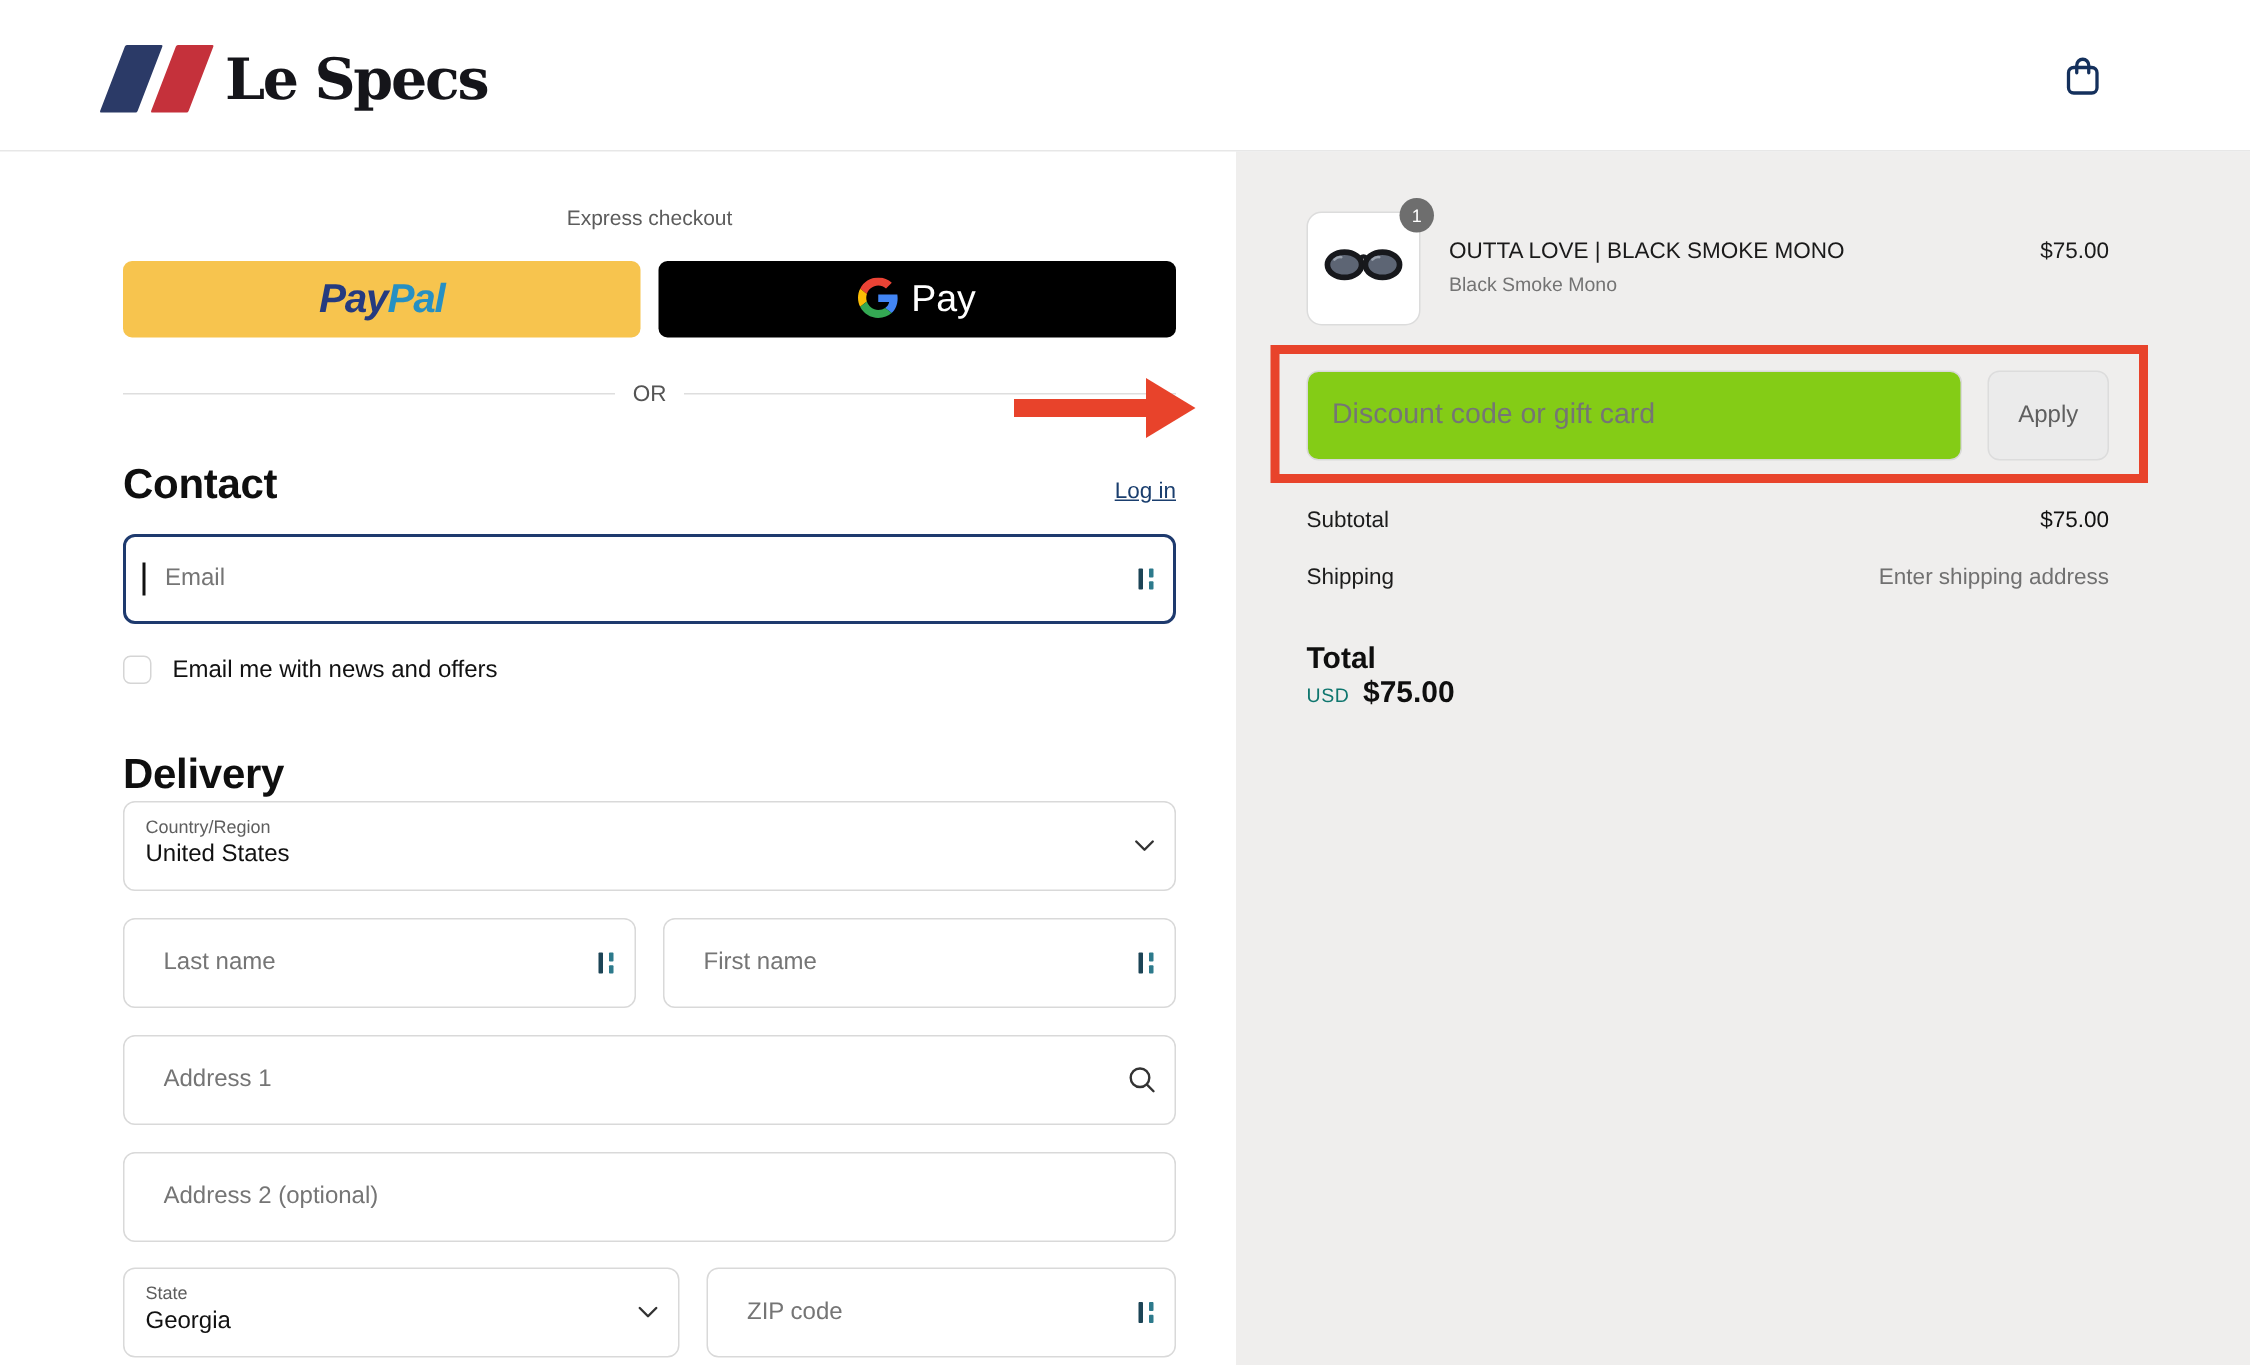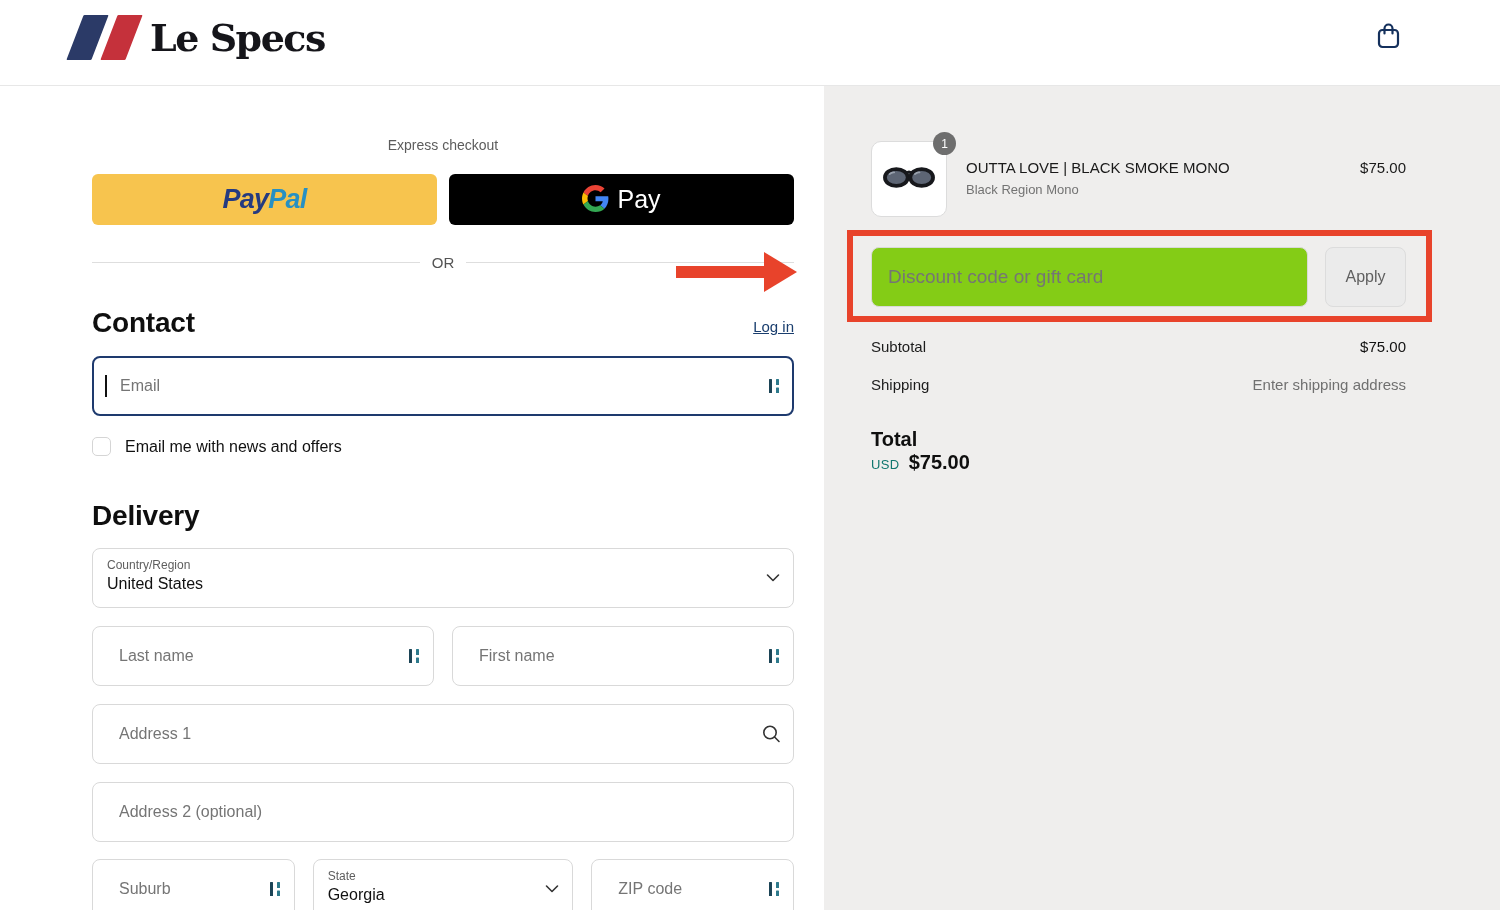--- a/index.html
+++ b/index.html
@@ -1,31 +1,31 @@
 <!DOCTYPE html>
 <html><head>
 <meta charset="utf-8">
 <style>
   * { margin:0; padding:0; box-sizing:border-box; }
   html,body { background:#fff; }
   body { font-family:"Liberation Sans","DejaVu Sans",sans-serif; color:#111; }
   .page { position:relative; width:1500px; height:910px; background:#fff; overflow:hidden; }
 
   
-  .header { position:absolute; top:1px; left:0; width:1500px; height:85px; background:#fff; border-bottom:1px solid #e7e7e7; z-index:5; }
+  .header { position:absolute; top:16px; left:0; width:1500px; height:85px; background:#fff; border-bottom:1px solid #e7e7e7; z-index:5; }
   .logo { position:absolute; left:75px; top:11px; height:50px; display:flex; align-items:center; cursor:pointer; }
   .slashes { display:flex; gap:9px; margin-right:16px; }
   .slash { width:25px; height:45px; transform:skewX(-21deg); border-radius:1px; }
   .slash.navy { background:#2B3A67; }
   .slash.red  { background:#C5313B; }
   .brand { font-family:"DejaVu Serif","Liberation Serif",serif; font-weight:700; font-size:38px; letter-spacing:-1.5px; color:#15151a; }
   .cart-btn { position:absolute; right:94px; top:18px; width:36px; height:36px; display:flex; align-items:center; justify-content:center; cursor:pointer; background:none; border:none; }
 
   
-  .left-panel { position:absolute; left:17px; top:85px; width:823px; height:825px; background:#fff; border-right:1px solid #dcdcdc; }
+  .left-panel { position:absolute; left:7px; top:85px; width:823px; height:825px; background:#fff; border-right:1px solid #dcdcdc; }
   .left-content { position:relative; margin-left:75px; width:702px; }
 
   .express-title { margin-top:52px; text-align:center; font-size:14px; color:#5c5c5c; }
   .pay-row { margin-top:21px; display:flex; gap:12px; }
   .pay-btn { flex:1; height:51px; border:none; border-radius:6px; display:flex; align-items:center; justify-content:center; cursor:pointer; }
   .pay-btn.paypal { background:#F7C44E; }
   .paypal-word { font-style:italic; font-weight:bold; font-size:27px; letter-spacing:-0.8px; }
   .pp-pay { color:#253B80; } .pp-pal { color:#2790C3; }
   .pay-btn.gpay { background:#000; }
   .gpay-inner { display:flex; align-items:center; gap:8px; }
@@ -47,21 +47,21 @@
   .f-icon { position:absolute; right:13px; top:50%; transform:translateY(-50%); display:flex; pointer-events:none; }
 
   .checkbox-row { margin-top:21px; display:flex; align-items:center; gap:14px; cursor:pointer; }
   .checkbox { width:19px; height:19px; border:1px solid #d5d5d5; border-radius:5px; background:#fff; flex:none; }
   .checkbox-label { font-size:16px; color:#111; }
 
   .delivery-h { margin-top:44px; }
   .select { height:60px; background:#fff; border:1px solid #d9d9d9; border-radius:8px; position:relative; padding:9px 42px 0 14px; cursor:pointer; }
   .select .lbl { font-size:12px; color:#5e5e5e; }
   .select .val { font-size:16px; color:#111; margin-top:3px; }
-  .country-wrap { margin-top:16px; }
+  .country-wrap { margin-top:2px; }
   .names-row { margin-top:18px; display:flex; gap:18px; }
   .names-row .field { flex:1; }
   .addr-wrap { margin-top:18px; }
   .bottom-row { margin-top:17px; display:flex; gap:18px; }
   .bottom-row > * { flex:1; }
 
   
   .right-panel { position:absolute; left:824px; top:85px; width:676px; height:825px; background:#EFEEED; }
   .right-content { position:relative; margin-left:47px; width:535px; }
 
@@ -213,30 +213,20 @@
               <path d="M12.8 12.8 L17 17" stroke="#333" stroke-width="1.6" stroke-linecap="round"></path>
             </svg>
         </span>
       </div>
 
       <div class="field addr-wrap">
         <input class="input" type="text" placeholder="Address 2 (optional)" style="">
       </div>
 
       <div class="bottom-row">
-        <div class="field">
-          <input class="input" type="text" placeholder="Suburb" style="">
-          <span class="f-icon">
-            <svg width="13" height="19" viewBox="0 0 13 19">
-                <rect x="1" y="2.5" width="3" height="14" rx="0.6" fill="#1C4456"></rect>
-                <rect x="8" y="2.5" width="3" height="6" rx="0.6" fill="#2D7A8C"></rect>
-                <rect x="8" y="11" width="3" height="5.5" rx="0.6" fill="#2D7A8C"></rect>
-              </svg>
-          </span>
-        </div>
         <div class="select">
           <div class="lbl">State</div>
           <div class="val">Georgia</div>
           <span class="f-icon">
             <svg width="14" height="9" viewBox="0 0 14 9" fill="none">
                 <path d="M1.5 1.5 L7 7 L12.5 1.5" stroke="#333" stroke-width="1.6" stroke-linecap="round" stroke-linejoin="round"></path>
               </svg>
           </span>
         </div>
         <div class="field">
@@ -268,21 +258,21 @@
               <path d="M39 10 q2.5 -2.5 5.5 -2" stroke="#9aa2ae" stroke-width="2" fill="none" stroke-linecap="round"></path>
             </svg>
           </span>
           <span class="qty-badge">1</span>
         </div>
         <div class="p-info">
           <div class="p-top">
             <span class="p-title">OUTTA LOVE | BLACK SMOKE MONO</span>
             <span class="p-price">$75.00</span>
           </div>
-          <div class="p-variant">Black Region Mono</div>
+          <div class="p-variant">Black Smoke Mono</div>
         </div>
       </div>
 
       <div class="discount-row">
         <input class="discount-input" type="text" placeholder="Discount code or gift card" style="">
         <button class="apply-btn">Apply</button>
       </div>
 
       <div class="totals">
         <div class="t-row">

